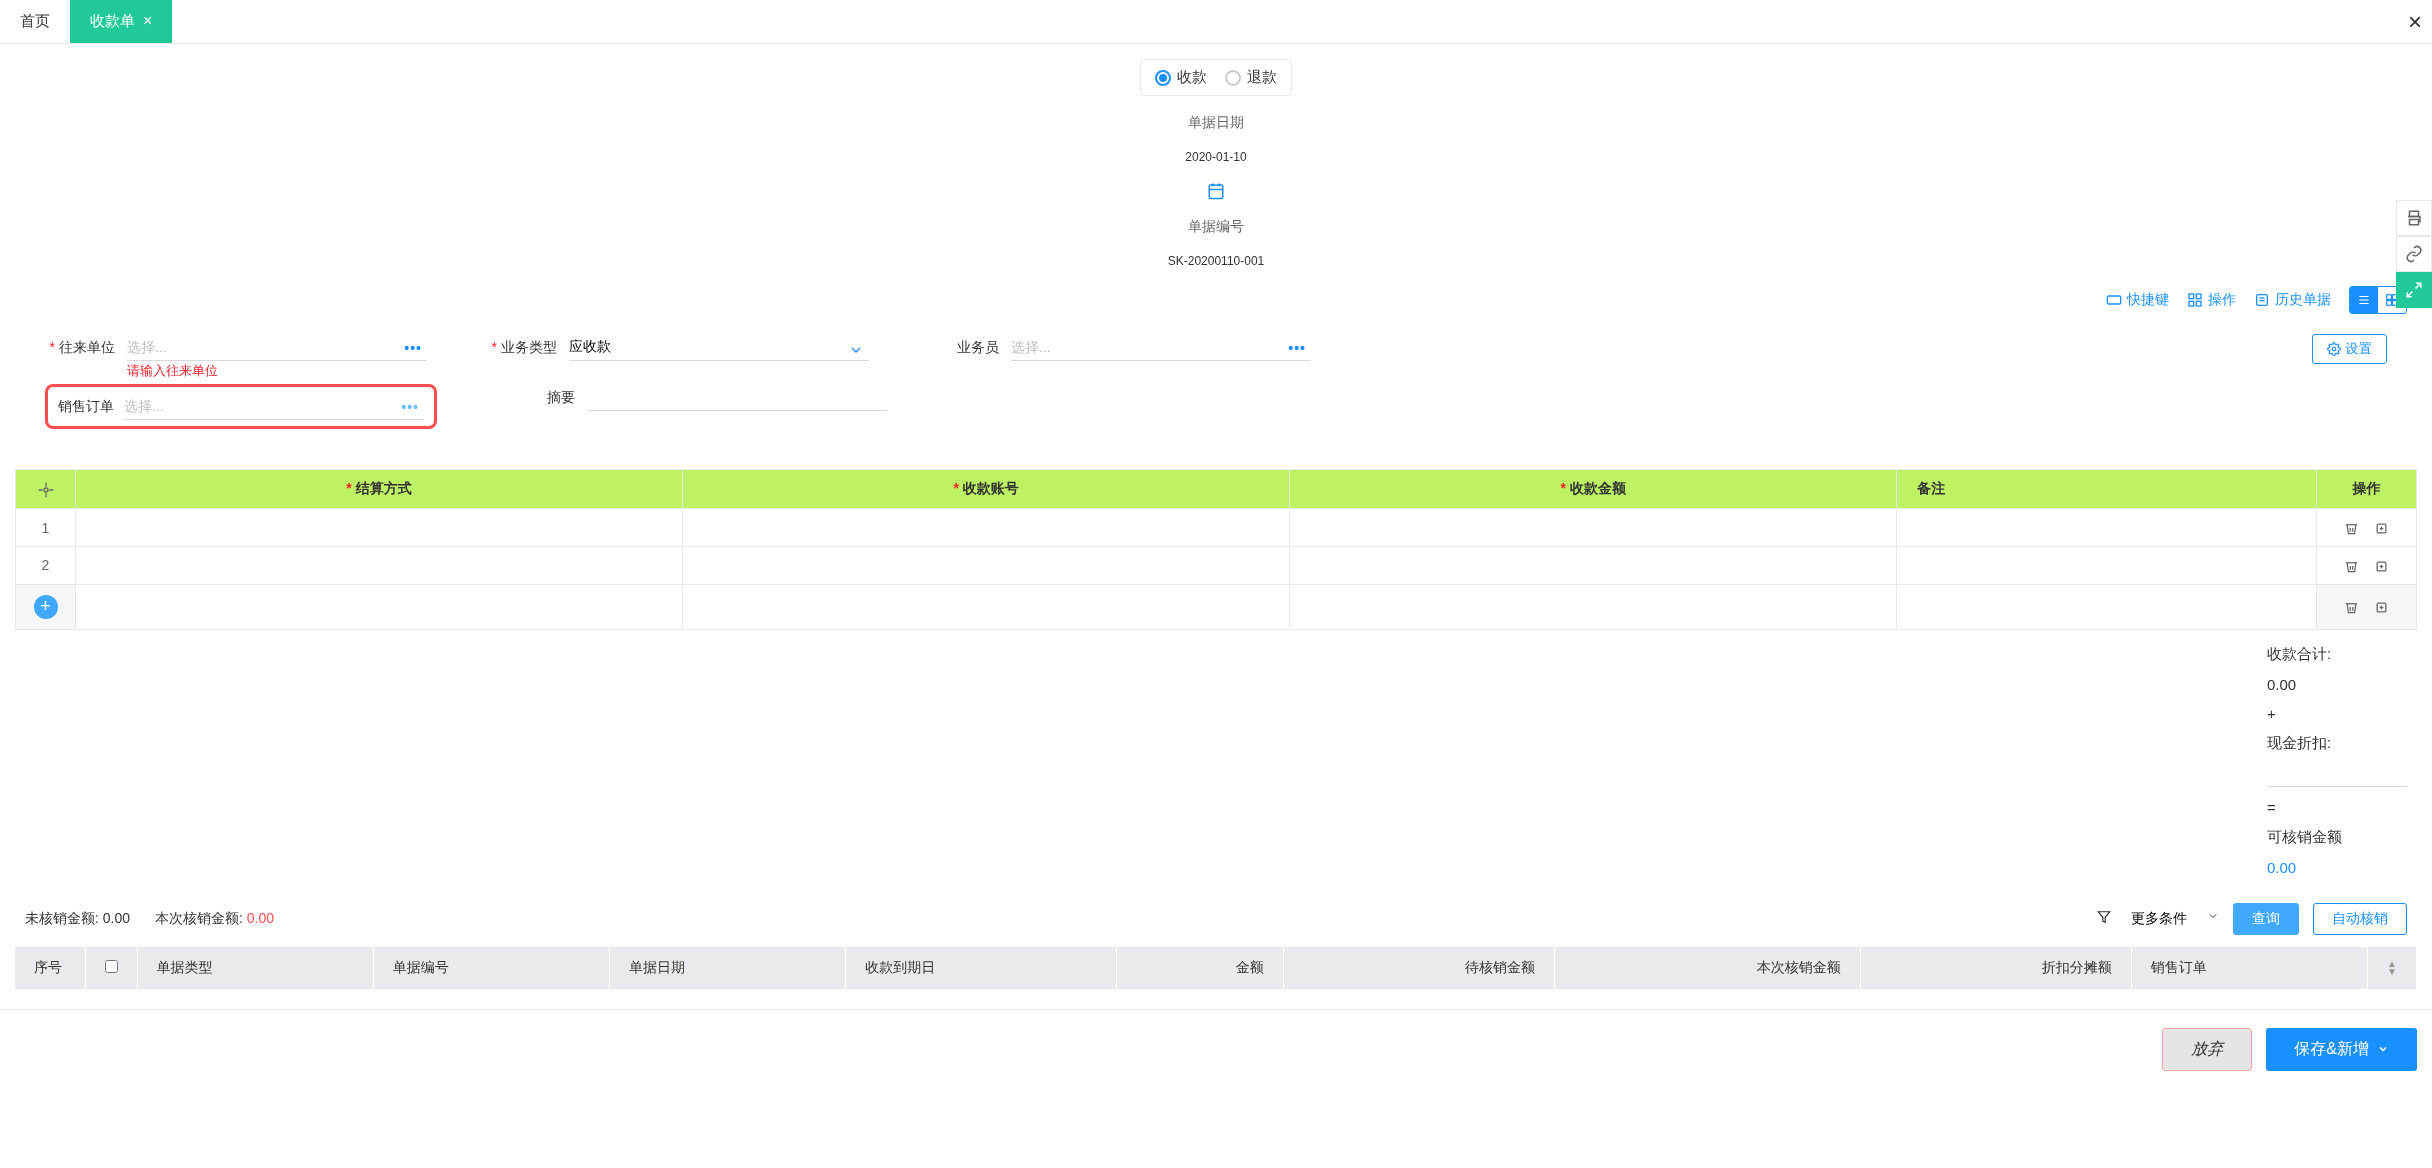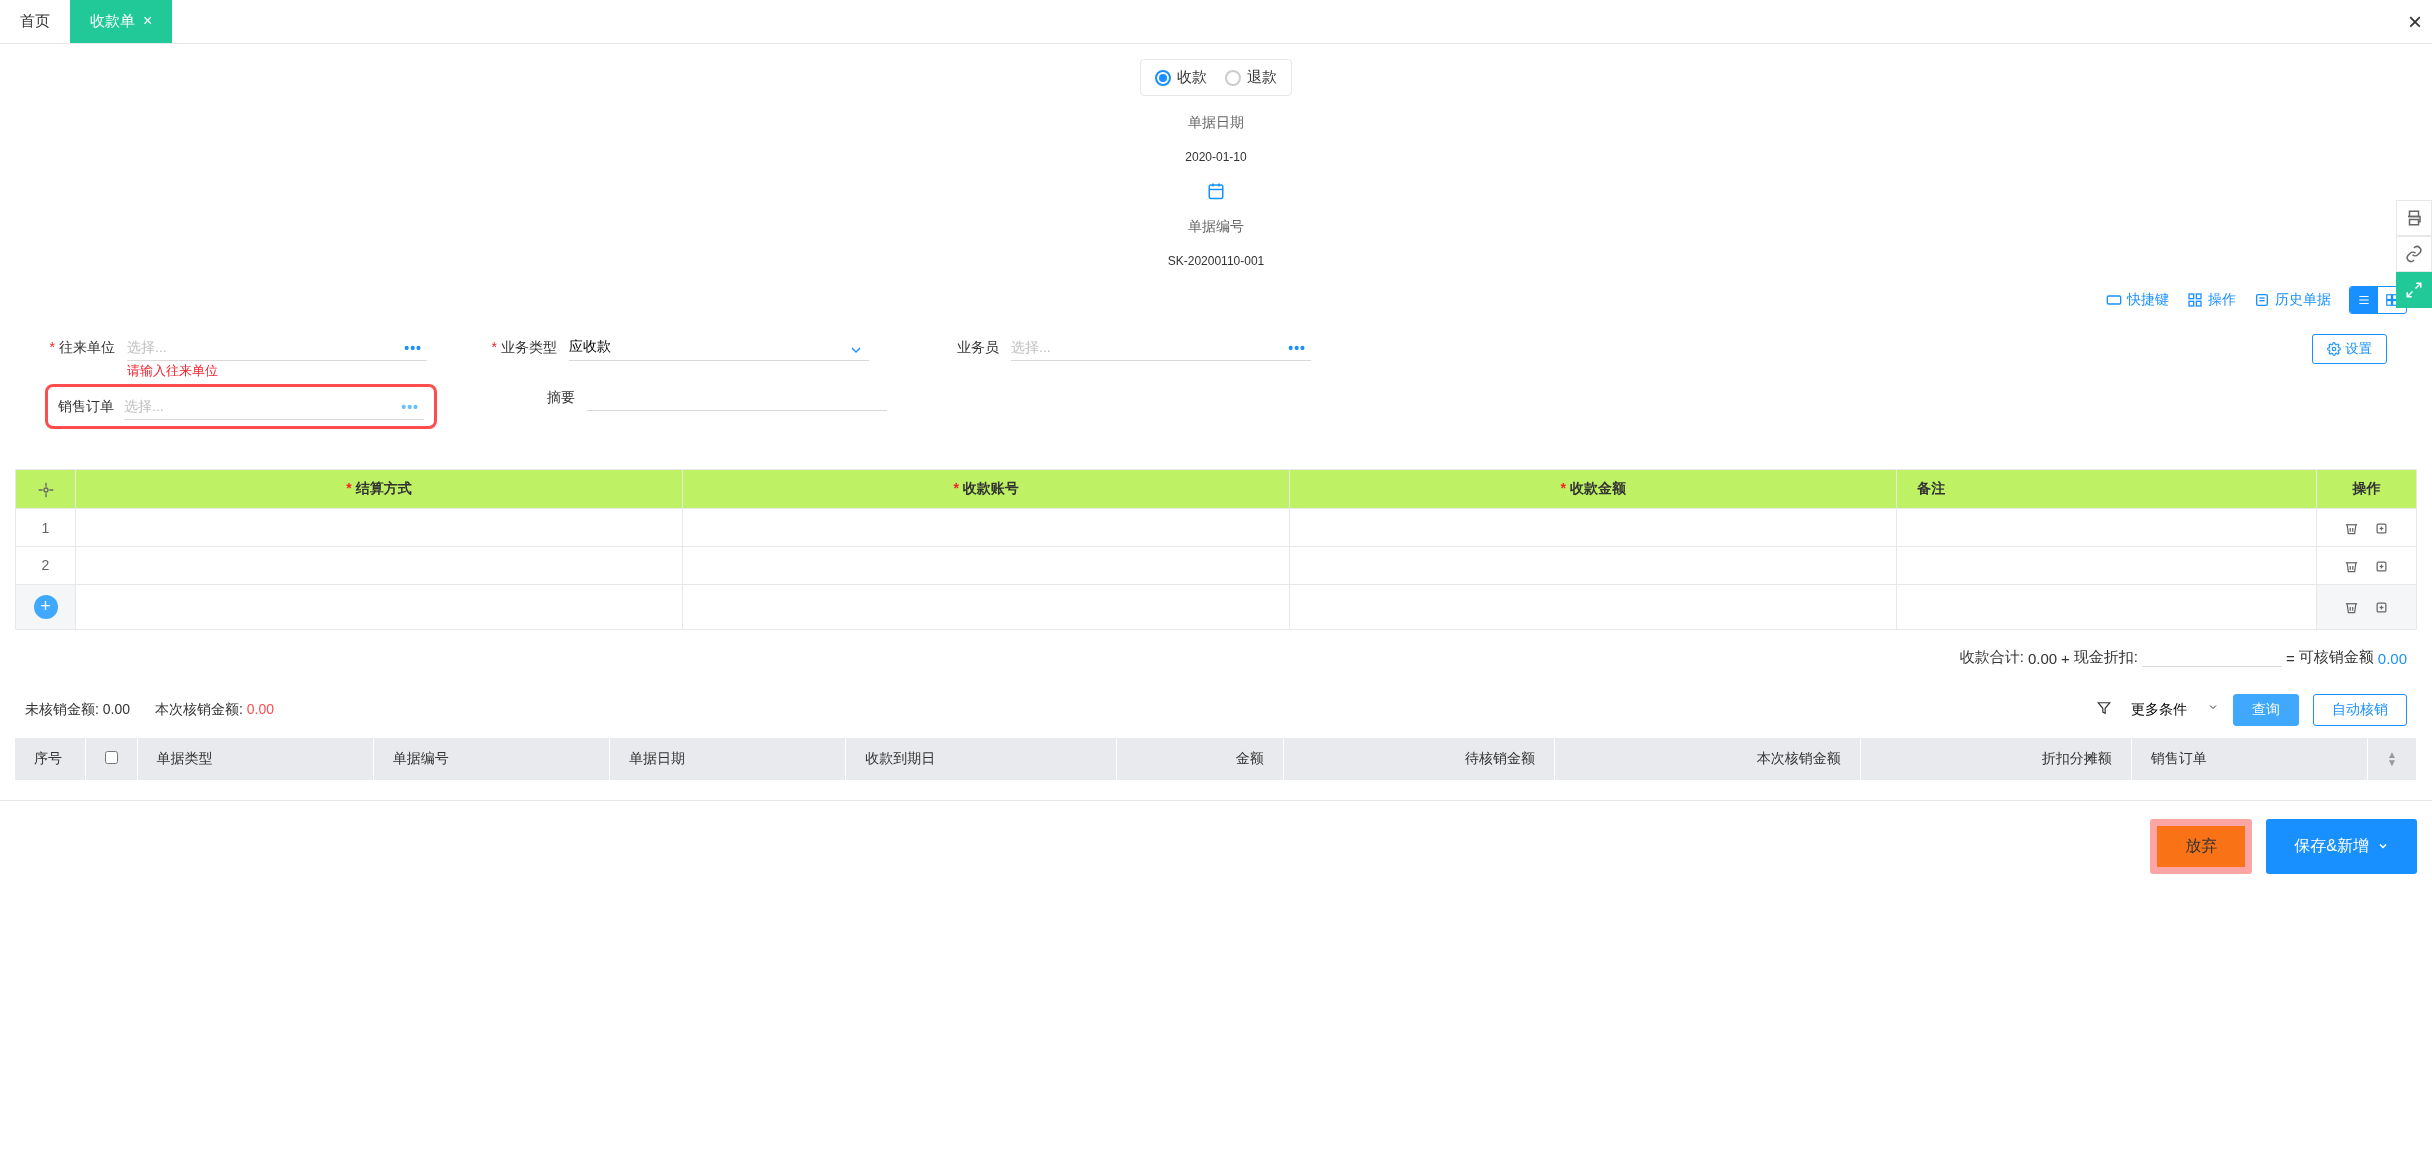--- a/index.html
+++ b/index.html
@@ -56,21 +56,21 @@
     .data-table td.row-num { text-align: center; color: #666; width: 60px; }
     .data-table td.actions { text-align: center; width: 100px; }
     .gear-cell { width: 60px; text-align: center; }
     .action-icon { cursor: pointer; color: #666; margin: 0 6px; }
     .add-row-btn { width: 24px; height: 24px; background: #40a9ff; color: #fff; border-radius: 50%; border:none; font-size: 18px; cursor:pointer; display:inline-flex; align-items:center; justify-content:center; }
     .footer-row td { background: #f5f6f8; }
     
     .summary-row { display: flex; align-items: center; padding: 15px 10px; gap: 30px; }
     .remark-input { border: none; border-bottom: 1px solid #d9d9d9; padding: 5px; width: 450px; font-size: 14px; outline: none; background: transparent; }
     .remark-input::placeholder { color: #bfbfbf; }
-    .summary-right { margin-left: auto; display: flex; align-items: flex-end; gap: 4px; font-size: 15px; }
+    .summary-right { margin-left: auto; display: flex; align-items: flex-start; gap: 12px; font-size: 15px; flex-direction: column; }
     .summary-val { color: #333; }
     .summary-val.blue { color: #1890ff; }
     .disc-input { border: none; border-bottom: 1px solid #d9d9d9; width: 140px; padding: 3px; outline:none; }
     
     .section-title { font-size: 18px; font-weight: 600; padding: 20px 10px 10px; display: flex; align-items: center; gap: 25px; }
     .sub-tab { font-size: 14px; font-weight: normal; padding: 6px 12px; cursor: pointer; }
     .sub-tab.active { color: #1890ff; border: 1px solid #ddd; border-radius: 3px; }
     .sub-tab.inactive { color: #999; }
     
     .filter-row { display: flex; align-items: center; padding: 12px 10px; gap: 25px; }
@@ -81,21 +81,21 @@
     .btn.primary { background:#40a9ff; color:#fff; border-color:#40a9ff; }
     .btn.outline-blue { border-color:#1890ff; color:#1890ff; background:#fff; }
     
     .detail-table { width: 100%; border-collapse: collapse; }
     .detail-table th { background: #e8eaed; padding: 12px 19px; text-align: left; font-weight: normal; border-right: 1px solid #fff; }
     .detail-table th:last-child { width: 30px; text-align:center; }
     .arrows { display:flex; flex-direction:column; line-height:8px; font-size:10px; color:#999; }
     
     .page-footer { display: flex; justify-content: flex-end; gap: 14px; padding: 18px 15px; border-top: 1px solid #e8e8e8; margin-top: 20px; }
     .btn-large { padding: 10px 28px; border-radius: 3px; cursor: pointer; font-size: 16px; }
-    .btn-cancel { border: 7px solid #fca5a5; background:#f97316; color:#333; }
+    .btn-cancel { border: 1px solid #fca5a5; background:#e5e5e5; color:#333;font-style:italic; }
     .btn-save { background: #1890ff; color:#fff; border:none; display:flex; align-items:center; gap:8px; }
     
     .side-tools { position: fixed; right: 0; top: 200px; display: flex; flex-direction: column; }
     .side-tool { width: 36px; height: 36px; display:flex; align-items:center; justify-content:center; border: 1px solid #e8e8e8; background:#fff; cursor:pointer; color:#666; }
     .side-tool.green { background:#20c997; color:#fff; border-color:#20c997; }
     
     svg { display: inline-block; vertical-align: middle; }
   </style>
 </head>
 <body>

